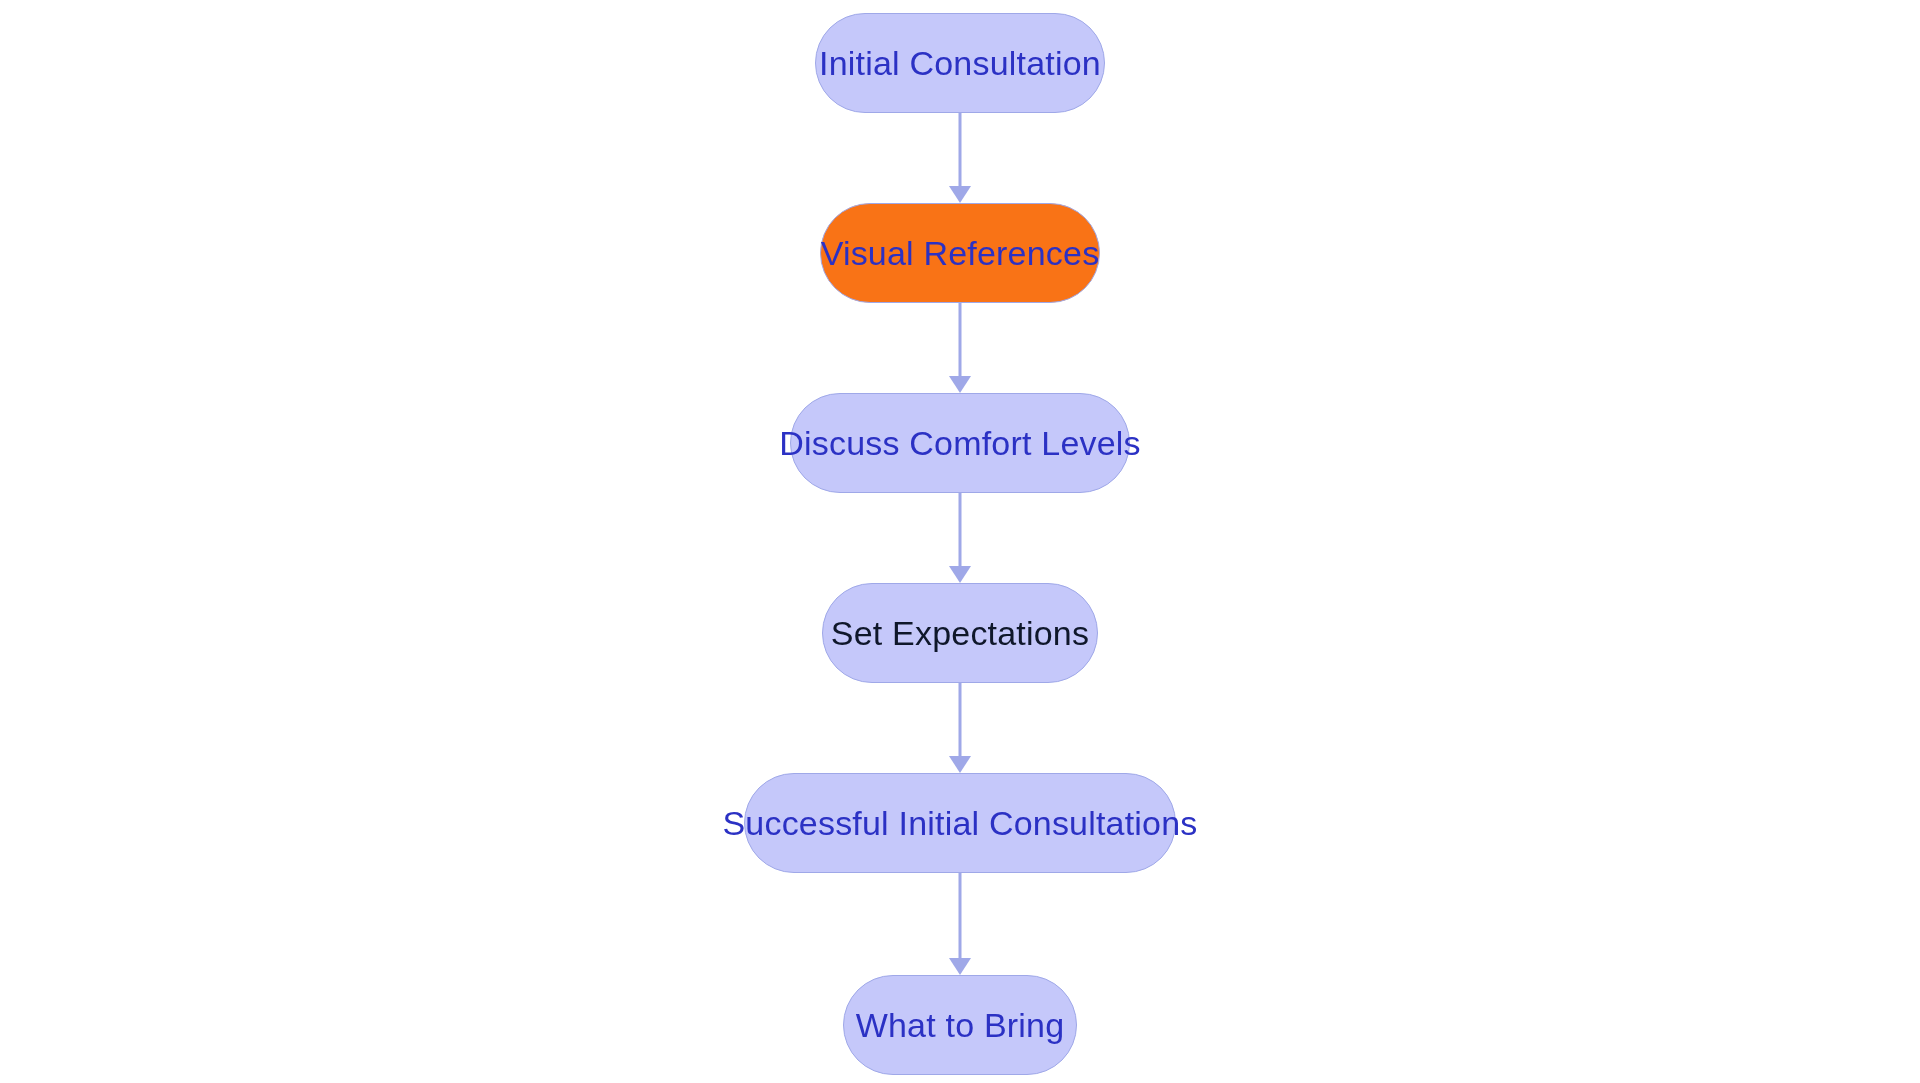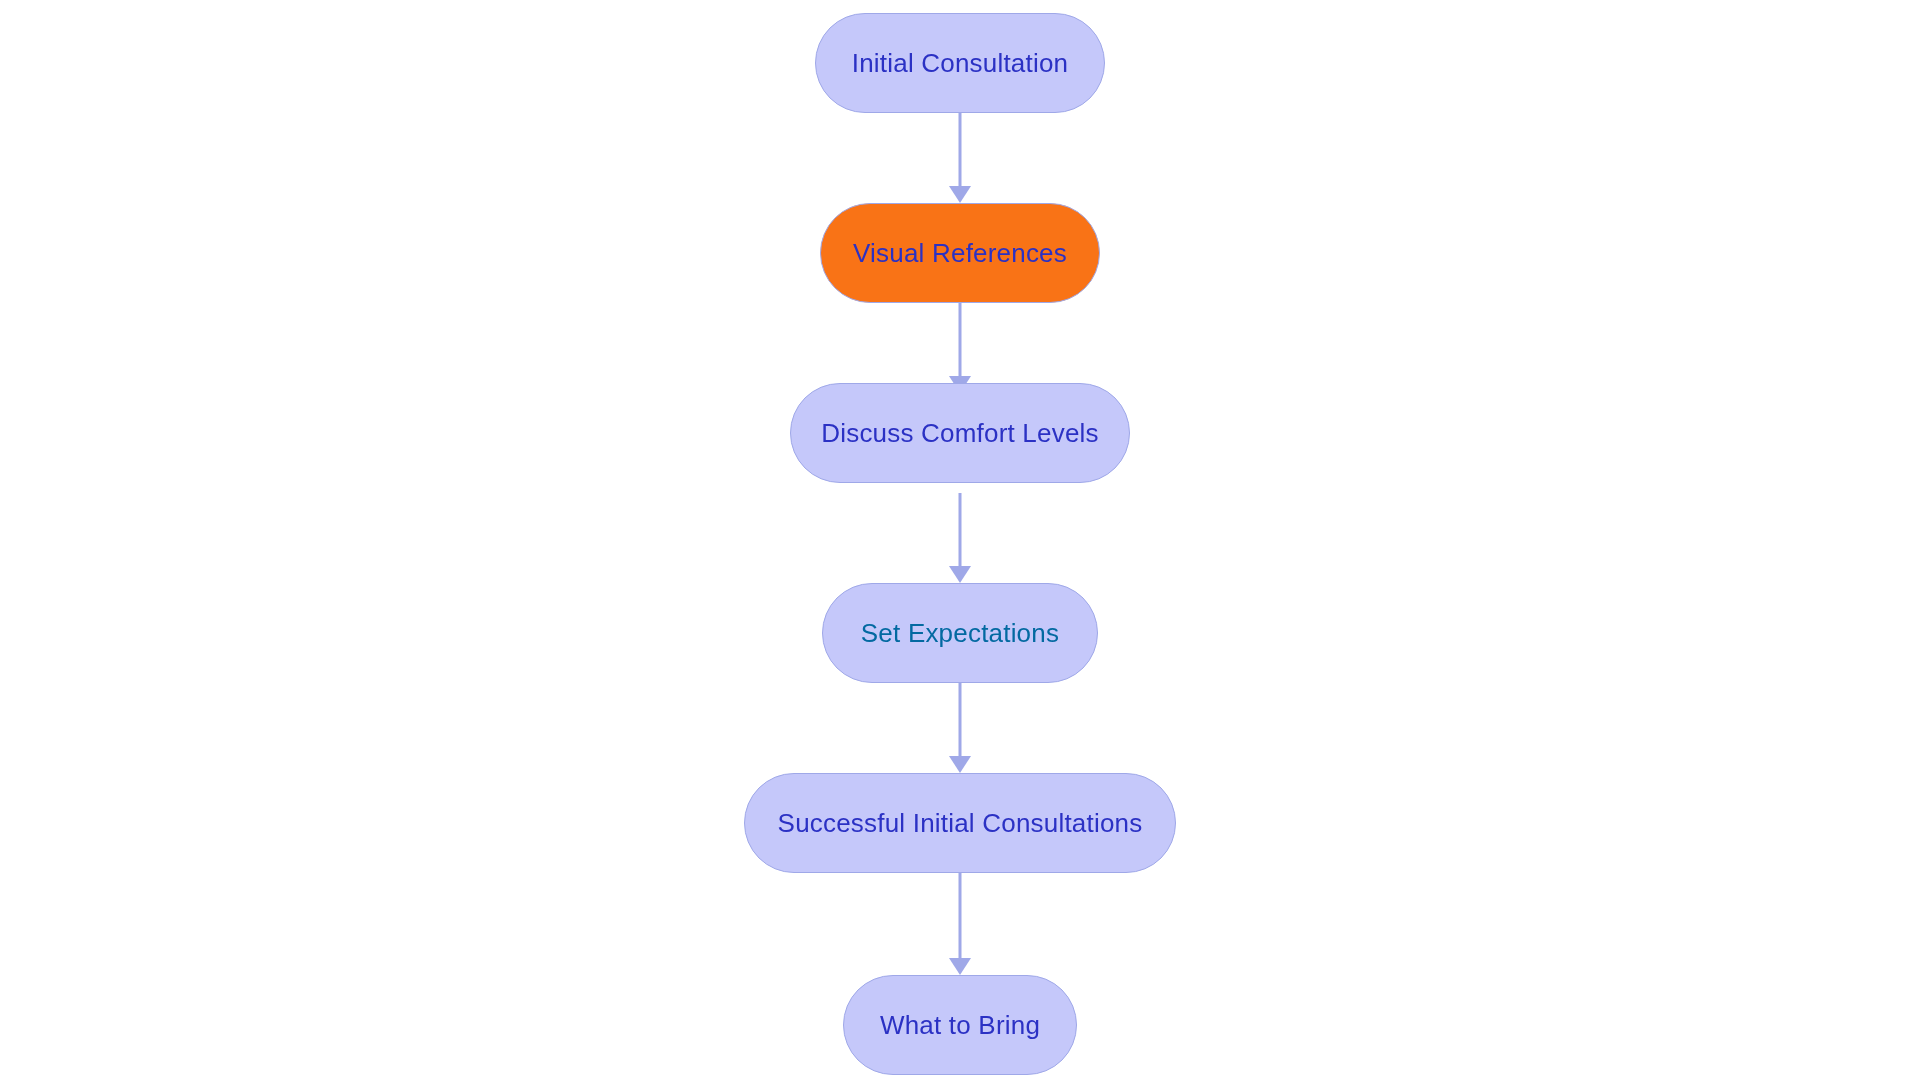--- a/index.html
+++ b/index.html
@@ -41,21 +41,21 @@
     border: 1.5px solid #9fa8e8;
     display: flex;
     align-items: center;
     justify-content: center;
     transform: translateX(-50%);
   }
 
   .flow-node-label {
     color: #2b31c4;
     font-family: "Liberation Sans", sans-serif;
-    font-size: 26px;
+    font-size: 34px;
     font-weight: 400;
     letter-spacing: 0.2px;
     white-space: nowrap;
     line-height: 1;
     user-select: none;
   }
 
   
   .flow-connector {
     position: absolute;
@@ -108,25 +108,25 @@
       <div class="flow-connector" style="left: 960px; top: 873px; height: 102px;">
         <div class="flow-connector-line" style="height: 85px; background: rgb(159, 168, 232);"></div>
         <div class="flow-connector-head" style="border-top-color: rgb(159, 168, 232);"></div>
       </div>
       <div class="flow-node" style="left: 960px; top: 13px; width: 290px; background: rgb(197, 200, 250); border-color: rgb(159, 168, 232);">
         <span class="flow-node-label" style="color: rgb(43, 49, 196);">Initial Consultation</span>
       </div>
       <div class="flow-node" style="left: 960px; top: 203px; width: 280px; background: #f97316; border-color: rgb(159, 168, 232);">
         <span class="flow-node-label" style="color: rgb(43, 49, 196);">Visual References</span>
       </div>
-      <div class="flow-node" style="left: 960px; top: 383px; width: 340px; background: rgb(197, 200, 250); border-color: rgb(159, 168, 232); align-items: center;">
+      <div class="flow-node" style="left: 960px; top: 393px; width: 340px; background: rgb(197, 200, 250); border-color: rgb(159, 168, 232); align-items: center;">
         <span class="flow-node-label" style="color: rgb(43, 49, 196);">Discuss Comfort Levels</span>
       </div>
       <div class="flow-node" style="left: 960px; top: 583px; width: 276px; background: rgb(197, 200, 250); border-color: rgb(159, 168, 232);">
-        <span class="flow-node-label" style="color: #0369a1;">Set Expectations</span>
+        <span class="flow-node-label" style="color: #0f172a;">Set Expectations</span>
       </div>
       <div class="flow-node" style="left: 960px; top: 975px; width: 234px; background: rgb(197, 200, 250); border-color: rgb(159, 168, 232);">
         <span class="flow-node-label" style="color: rgb(43, 49, 196);">What to Bring</span>
       </div>
       <div class="flow-node" style="left: 960px; top: 773px; width: 432px; background: rgb(197, 200, 250); border-color: rgb(159, 168, 232);">
         <span class="flow-node-label" style="color: rgb(43, 49, 196);">Successful Initial Consultations</span>
       </div>
     </div>
 </div>
 

